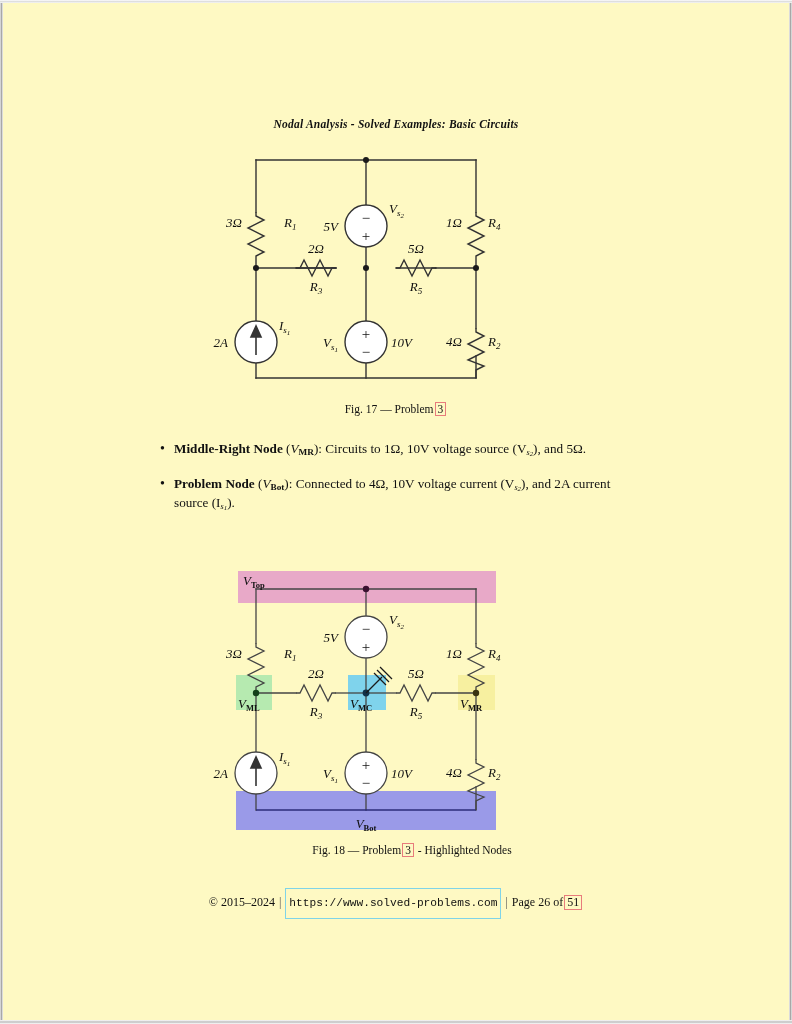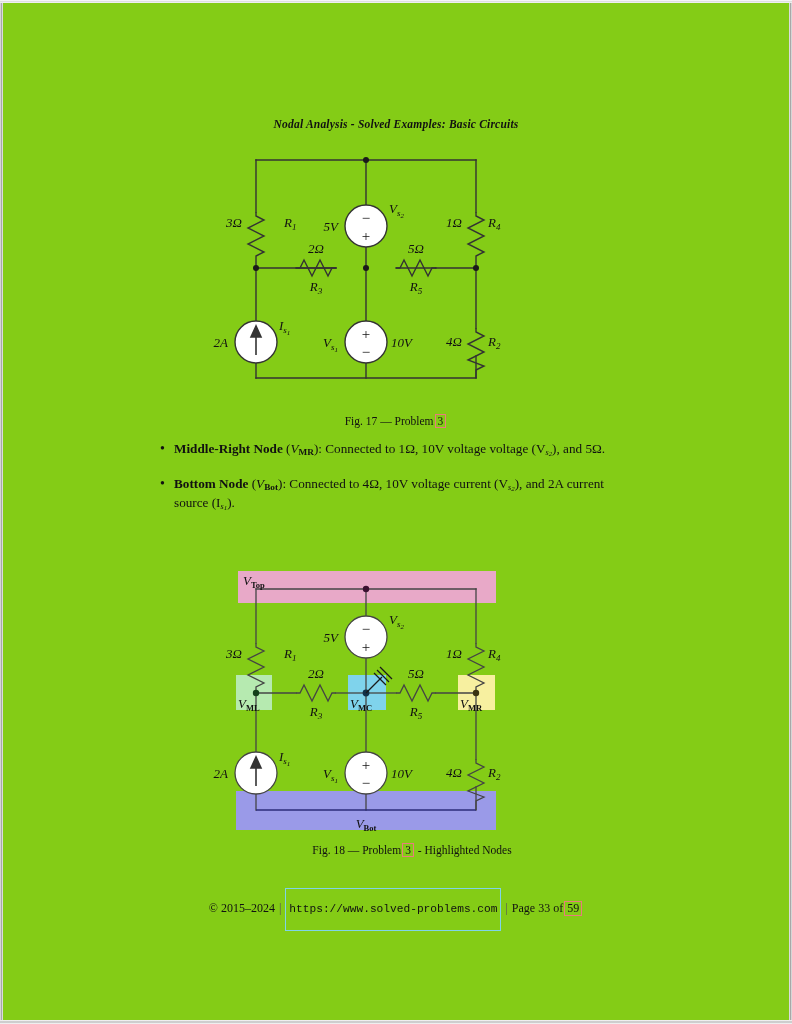--- a/index.html
+++ b/index.html
@@ -12,21 +12,21 @@
     height: 1024px;
     position: relative;
     font-family: "Liberation Serif", serif;
     color: #1a1a1a;
     overflow: hidden;
   }
   .page {
     position: absolute;
     left: 0; top: 0;
     width: 792px; height: 1024px;
-    background: #84cc16;
+    background: #fef9c3;
     box-sizing: border-box;
   }
   
   .edge-left {
     position: absolute; left: 0; top: 0; width: 3px; height: 1024px;
     background: linear-gradient(to right, #ffffff 0%, #9b9b9b 40%, #c9c9c9 75%, #ffffff 100%);
   }
   .edge-right {
     position: absolute; right: 0; top: 0; width: 3px; height: 1024px;
     background: linear-gradient(to left, #ffffff 0%, #9b9b9b 40%, #c9c9c9 75%, #ffffff 100%);
@@ -91,21 +91,21 @@
     position: absolute;
     left: 0; top: 888px; width: 792px;
     text-align: center;
     font-size: 12px;
     color: #111;
   }
   .urlbox {
     border: 1px solid #7fd4e8;
     font-family: "Liberation Mono", monospace;
     font-size: 11.2px;
-    padding: 14px 3px;
+    padding: 8px 3px;
     display: inline-block;
     line-height: 1.15;
   }
   .sep { color: #555; padding: 0 4px; }
 
   svg { display: block; }
   svg text { font-family: "Liberation Serif", serif; fill: #111; }
 </style>
 </head>
 <body>
@@ -199,39 +199,39 @@
       <text x="338" y="81" text-anchor="end" font-size="13" font-style="italic">5V</text>
       <text x="389" y="63" font-size="13" font-style="italic">V<tspan font-size="9" dy="3">s</tspan><tspan font-size="7" dy="2">2</tspan></text>
 
       <text x="338" y="197" text-anchor="end" font-size="13" font-style="italic">V<tspan font-size="9" dy="3">s</tspan><tspan font-size="7" dy="2">1</tspan></text>
       <text x="391" y="197" font-size="13" font-style="italic">10V</text>
 
       <text x="228" y="197" text-anchor="end" font-size="13" font-style="italic">2A</text>
       <text x="279" y="180" font-size="13" font-style="italic">I<tspan font-size="9" dy="3">s</tspan><tspan font-size="7" dy="2">1</tspan></text>
     </svg>
 
-    <div class="fig-caption" style="margin-top:16px;">
+    <div class="fig-caption" style="margin-top:4px;">
       <span>Fig. 17 — Problem</span><span class="xref">3</span>
     </div>
   </div>
 
   <div class="bullets">
 
     <div class="bullet-row">
       <div class="bullet-dot">•</div>
       <div class="bullet-text">
         <b>Middle-Right Node</b>
-        (<span class="mi">V</span><span class="sc">MR</span>)<span>: Connected to 1Ω, 10V voltage voltage (V</span><span class="subsub">s</span><span class="subsub" style="font-size:.52em;vertical-align:-.42em;">2</span><span>), and 5Ω.</span>
+        (<span class="mi">V</span><span class="sc">MR</span>)<span>: Circuits to 1Ω, 10V voltage source (V</span><span class="subsub">s</span><span class="subsub" style="font-size:.52em;vertical-align:-.42em;">2</span><span>), and 5Ω.</span>
       </div>
     </div>
 
     <div class="bullet-row" style="margin-top:14px;">
       <div class="bullet-dot">•</div>
       <div class="bullet-text">
-        <b>Bottom Node</b>
+        <b>Problem Node</b>
         (<span class="mi">V</span><span class="sc">Bot</span>)<span>: Connected to 4Ω, 10V voltage current (V</span><span class="subsub">s</span><span class="subsub" style="font-size:.52em;vertical-align:-.42em;">2</span><span>), and 2A current source (I</span><span class="subsub">s</span><span class="subsub" style="font-size:.52em;vertical-align:-.42em;">1</span><span>).</span>
       </div>
     </div>
   </div>
 
   <div class="fig-block" style="top:563px;">
     <svg width="792" height="275" viewBox="0 0 792 275">
 
       <rect x="238" y="8" width="258" height="32" fill="#e8a9c8"></rect>
       <rect x="236" y="228" width="260" height="39" fill="#9a9ae8"></rect>
@@ -339,16 +339,16 @@
       <text x="460" y="145" font-size="13" font-style="italic">V<tspan font-size="8.5" dy="3" font-style="normal" font-weight="bold">MR</tspan></text>
       <text x="366" y="265" text-anchor="middle" font-size="13" font-style="italic">V<tspan font-size="8.5" dy="3" font-style="normal" font-weight="bold">Bot</tspan></text>
     </svg>
 
     <div class="fig-caption" style="margin-top:5px;margin-left:16px;">
       <span>Fig. 18 — Problem</span><span class="xref">3</span> <span>- Highlighted Nodes</span>
     </div>
   </div>
 
   <div class="footer">
-    <span>© 2015–2024</span><span class="sep">|</span><span class="urlbox">https://www.solved-problems.com</span><span class="sep">|</span><span>Page 33 of</span><span class="xref">59</span>
+    <span>© 2015–2024</span><span class="sep">|</span><span class="urlbox">https://www.solved-problems.com</span><span class="sep">|</span><span>Page 26 of</span><span class="xref">51</span>
   </div>
 
 </div>
 
 </body></html>

